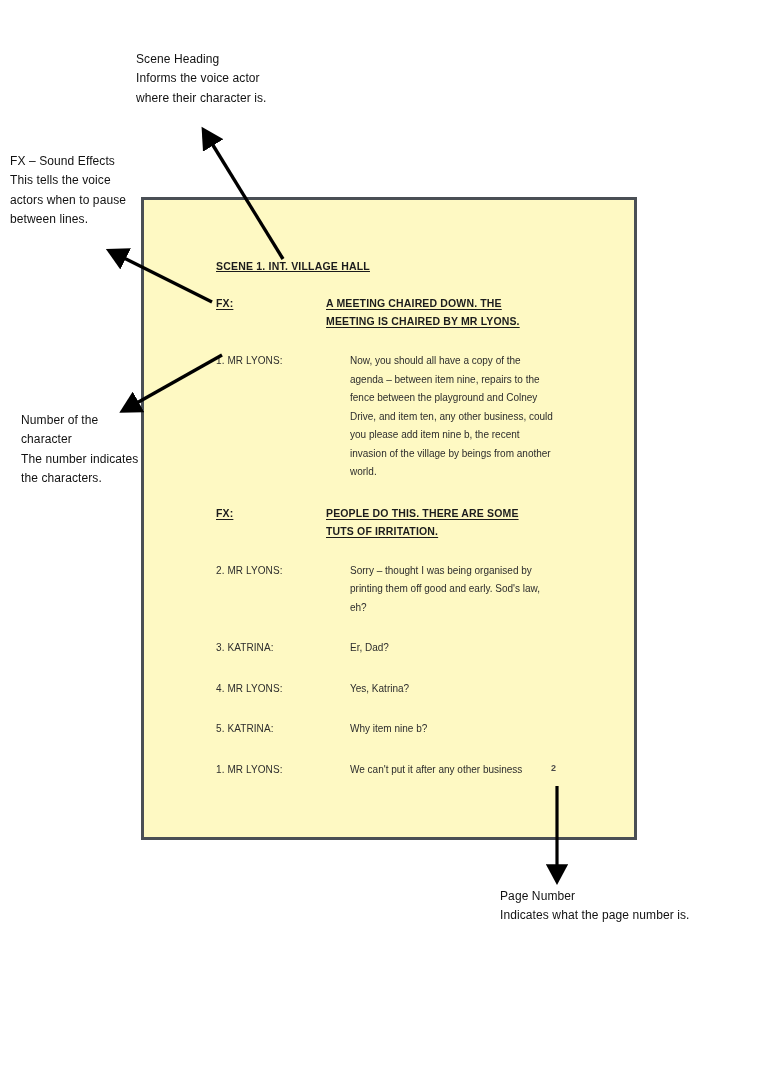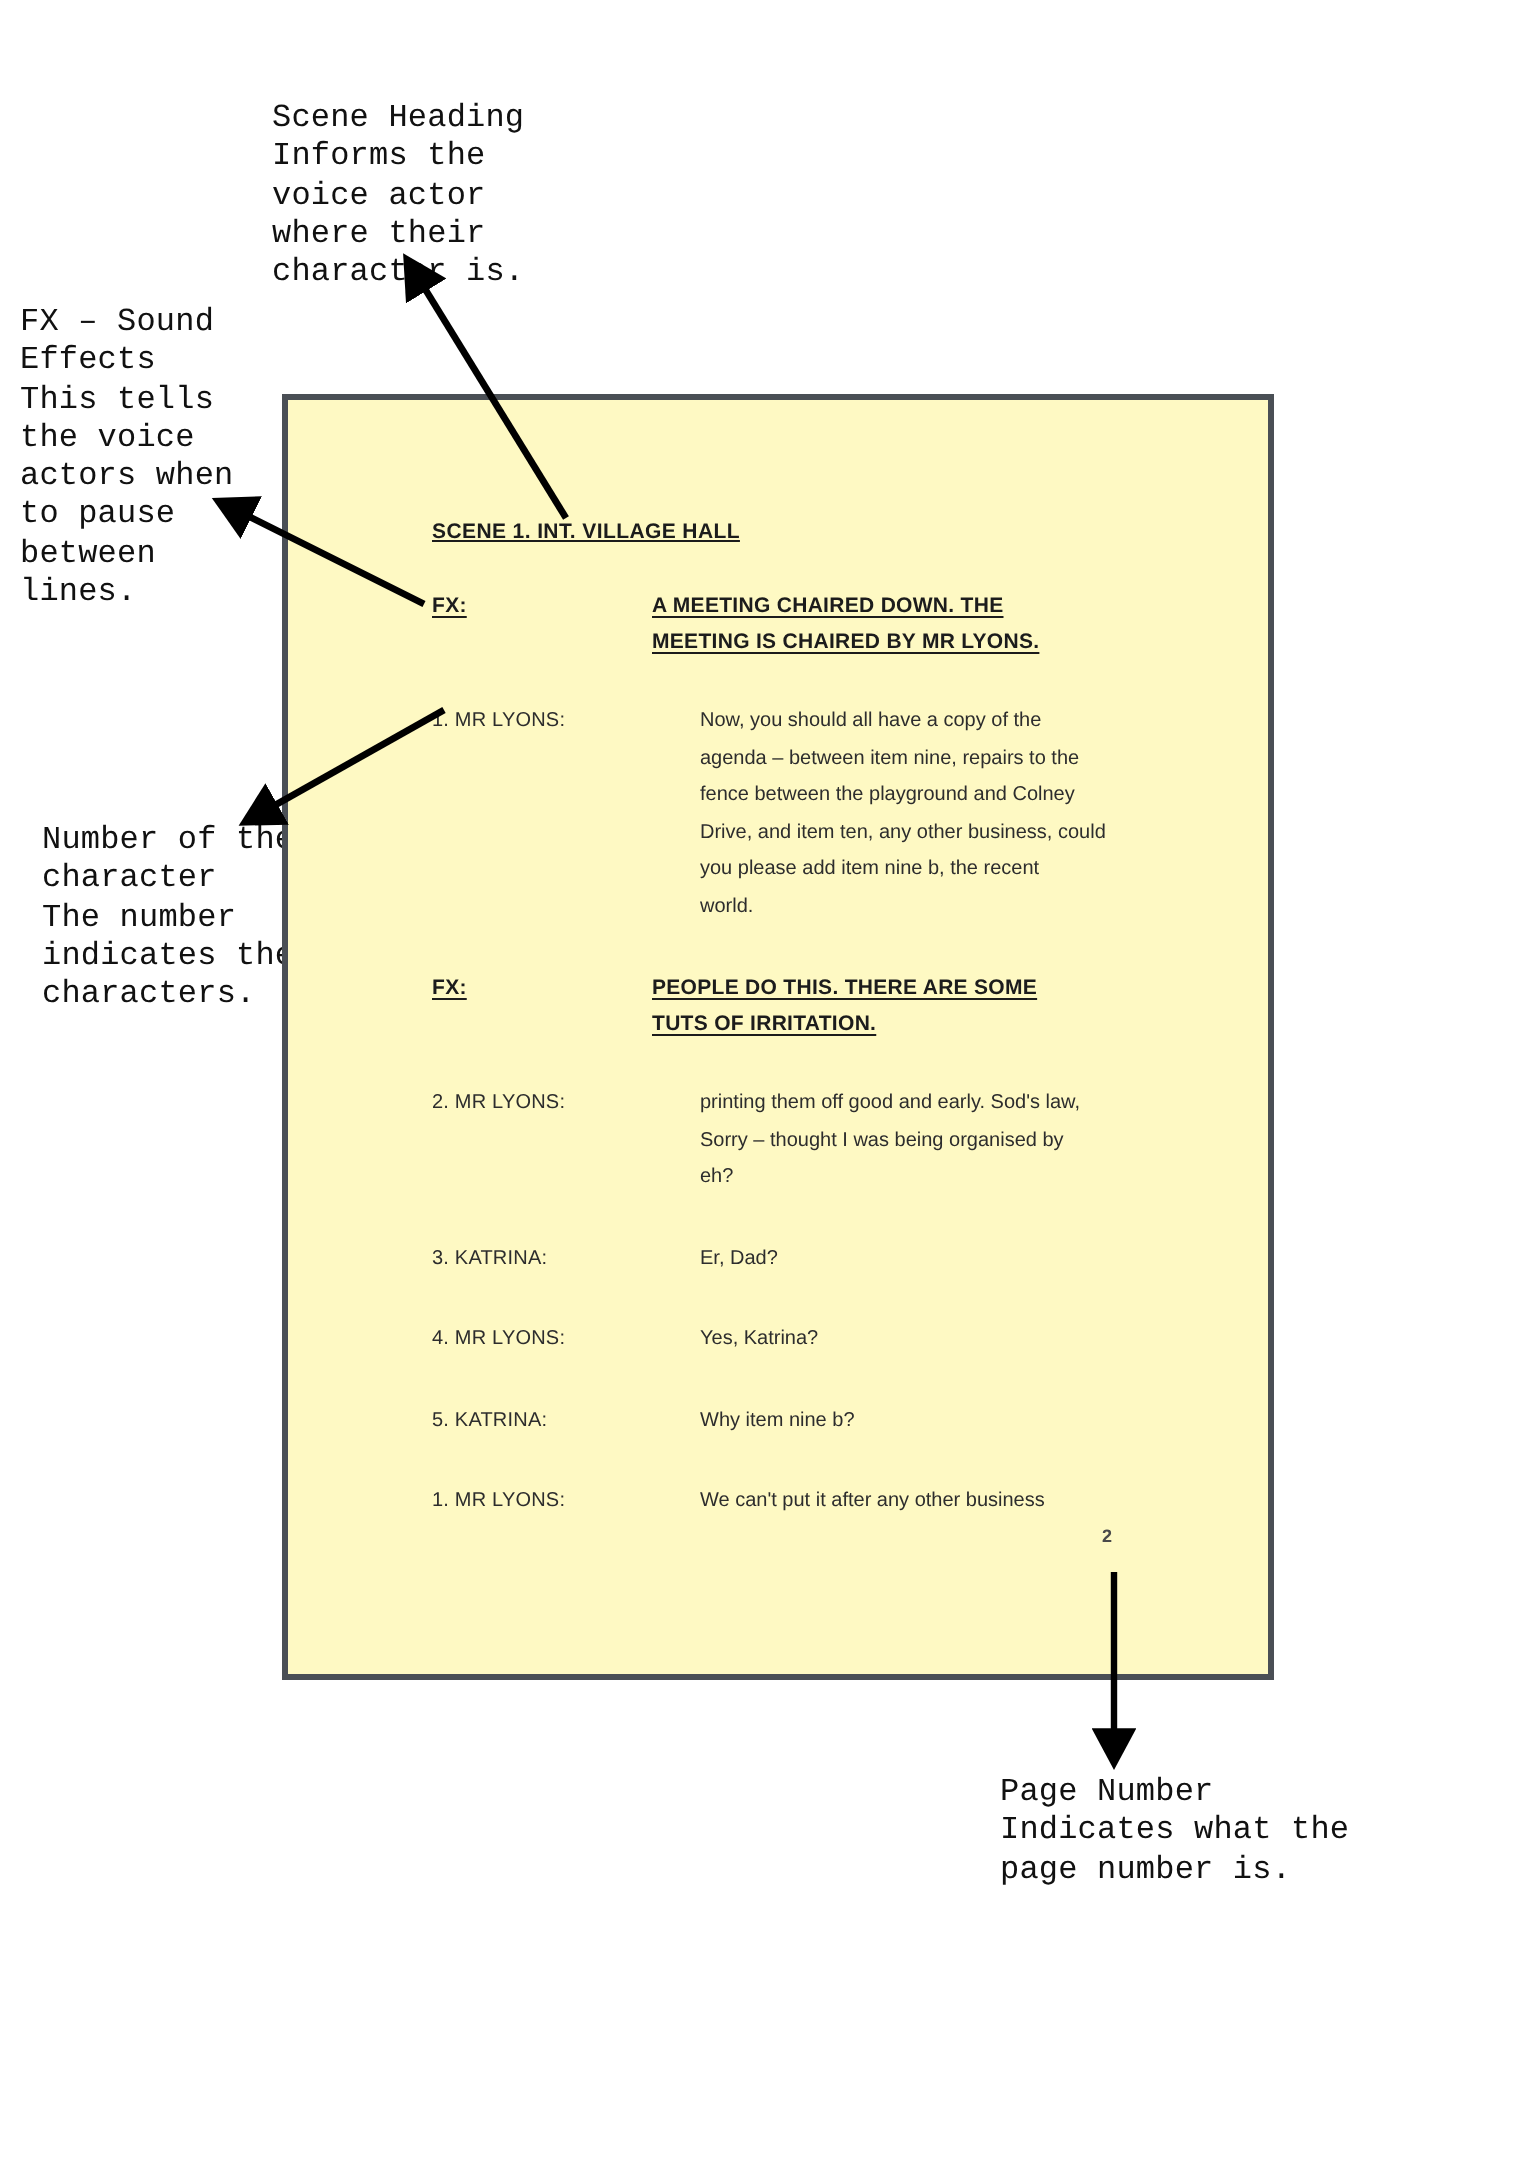--- a/index.html
+++ b/index.html
@@ -20,22 +20,22 @@
   #stage {
     position: absolute;
     left: 0; top: 0;
     width: 768px;
     height: 1088px;
   }
 
   
   .annotation {
     position: absolute;
-    font-family: Liberation Mono, monospace;
-    font-size: 16px;
+    font-family: Liberation Sans, sans-serif;
+    font-size: 12px;
     line-height: 19.3px;
     color: #111111;
     white-space: pre-line;
     letter-spacing: 0.1px;
   }
   #ann-scene-heading { left: 136px; top: 50px; width: 150px; }
   #ann-fx           { left: 10px;  top: 152px; width: 132px; }
   #ann-number       { left: 21px;  top: 411px; width: 130px; }
   #ann-page-number  { left: 500px; top: 887px; width: 200px; }
 
@@ -173,41 +173,42 @@
 
       
       <div class="dialogue">
         <span class="cue">1. MR LYONS:</span>
         <span class="lines">
           <span class="ln">Now, you should all have a copy of the</span>
           <span class="ln">agenda – between item nine, repairs to the</span>
           <span class="ln">fence between the playground and Colney</span>
           <span class="ln">Drive, and item ten, any other business, could</span>
           <span class="ln">you please add item nine b, the recent</span>
+          <span class="ln">invasion of the village by beings from another</span>
           <span class="ln">world.</span>
         </span>
       </div>
 
       
       <div class="fx-block">
         <div class="fx-row">
           <span class="fx-label">FX:</span>
           <span class="fx-text">PEOPLE DO THIS. THERE ARE SOME</span>
         </div>
         <div class="fx-row fx-cont">
           <span class="fx-text">TUTS OF IRRITATION.</span>
         </div>
       </div>
 
       
       <div class="dialogue">
         <span class="cue">2. MR LYONS:</span>
         <span class="lines">
+          <span class="ln">Sorry – thought I was being organised by</span>
           <span class="ln">printing them off good and early. Sod's law,</span>
-          <span class="ln">Sorry – thought I was being organised by</span>
           <span class="ln">eh?</span>
         </span>
       </div>
 
       
       <div class="dialogue">
         <span class="cue">3. KATRINA:</span>
         <span class="lines">
           <span class="ln">Er, Dad?</span>
         </span>

